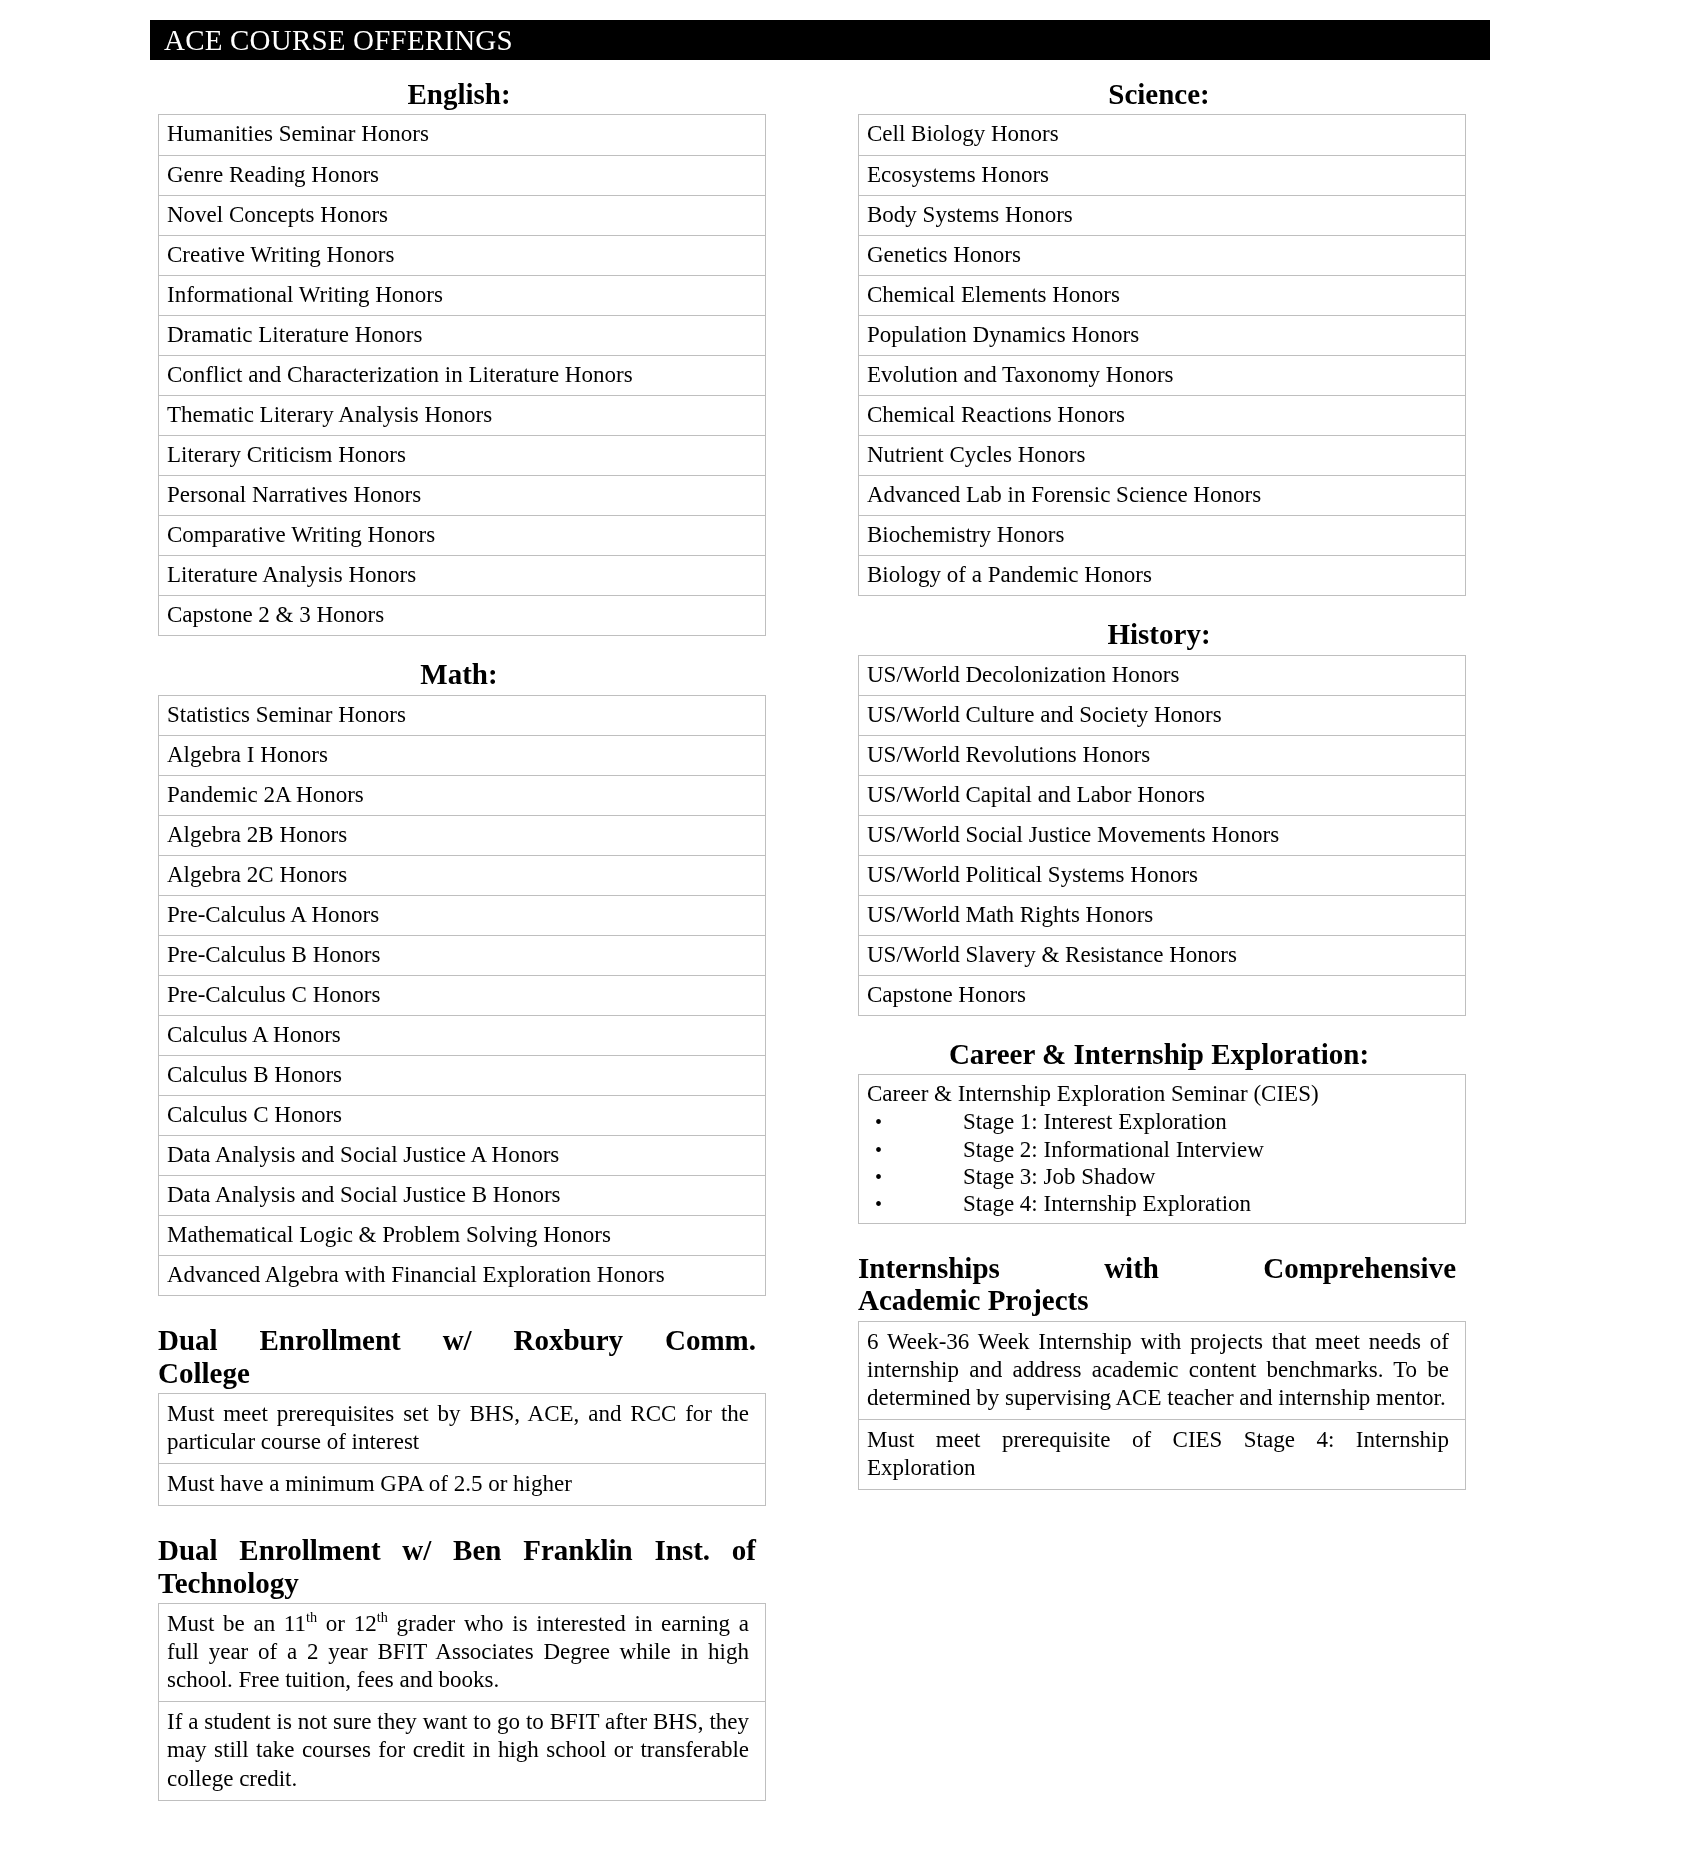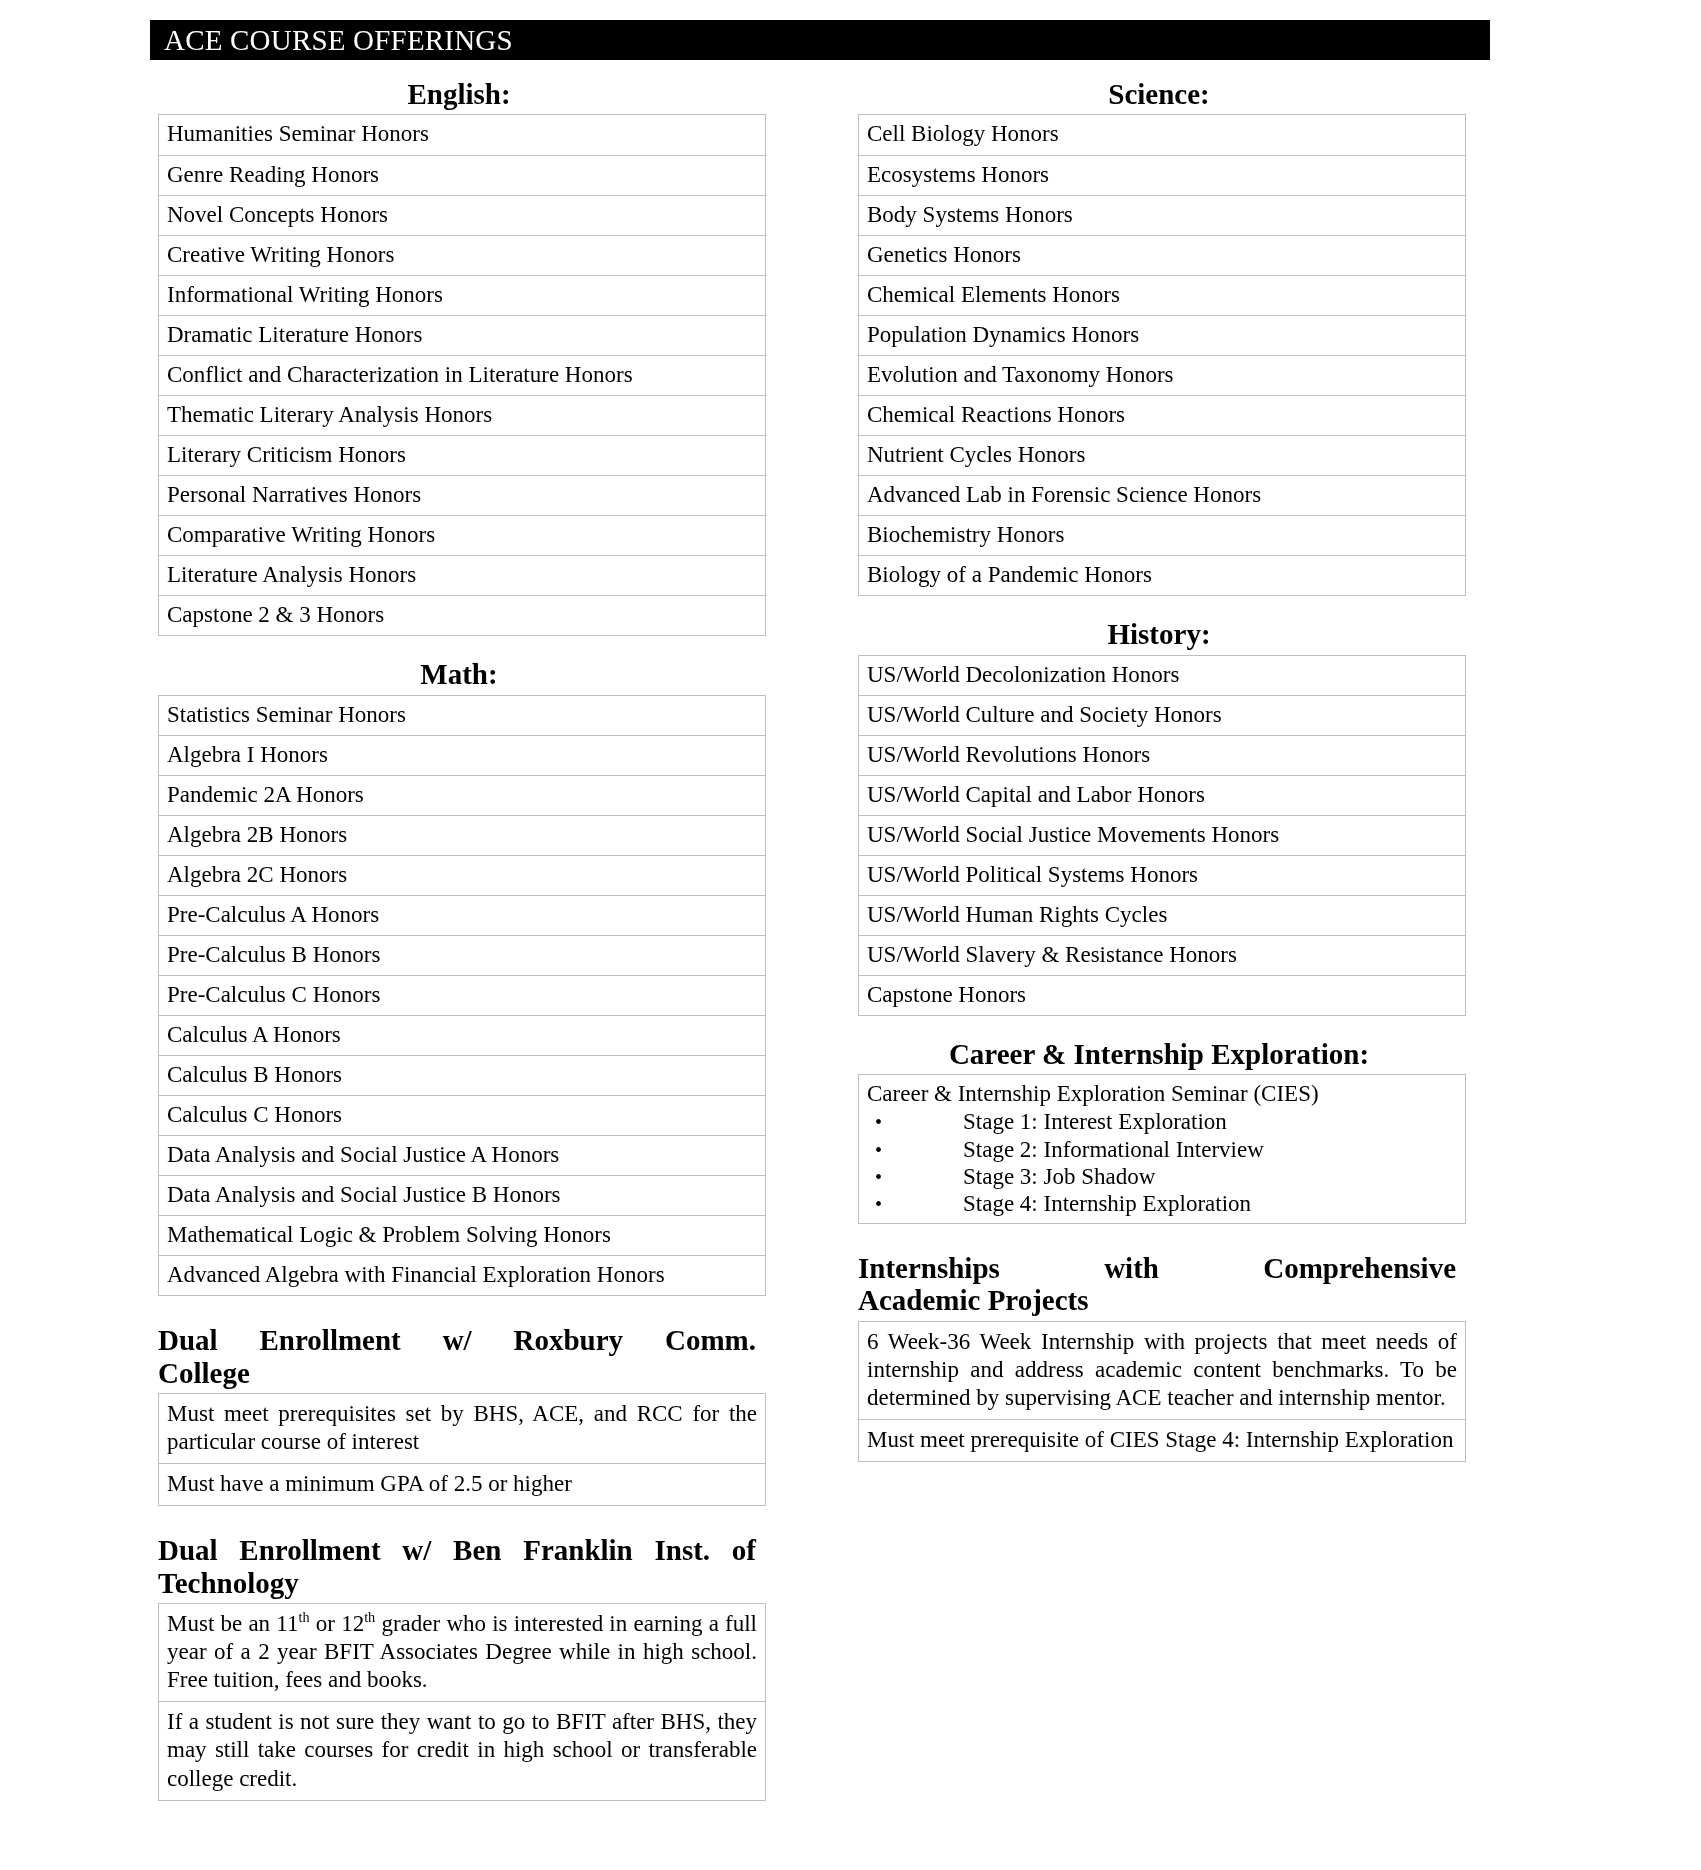--- a/index.html
+++ b/index.html
@@ -92,21 +92,21 @@
   table.courses td {
     border: 1px solid #bfbfbf;
     padding: 5px 6px 6px 8px;
     font-size: 23px;
     line-height: 1.22;
     vertical-align: top;
     font-family: "Liberation Serif", "DejaVu Serif", serif;
   }
   table.courses td.just {
     text-align: justify;
-    padding: 6px 8px 7px 8px;
+    padding: 6px 16px 7px 8px;
   }
   sup {
     font-size: 0.62em;
     vertical-align: super;
     line-height: 0;
   }
 
   
   .cies-intro { display: block; }
   ul.stages {
@@ -338,21 +338,21 @@
           <tr>
               <td>US/World Capital and Labor Honors</td>
             </tr>
           <tr>
               <td>US/World Social Justice Movements Honors</td>
             </tr>
           <tr>
               <td>US/World Political Systems Honors</td>
             </tr>
           <tr>
-              <td>US/World Human Rights Cycles</td>
+              <td>US/World Math Rights Honors</td>
             </tr>
           <tr>
               <td>US/World Slavery &amp; Resistance Honors</td>
             </tr>
           <tr>
               <td>Capstone Honors</td>
             </tr>
         </tbody>
       </table>
 

